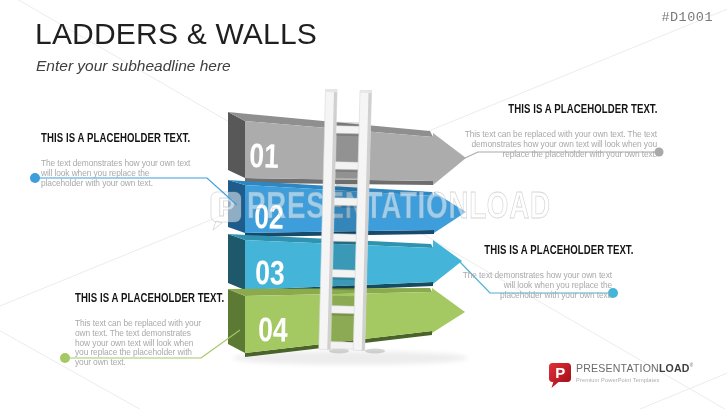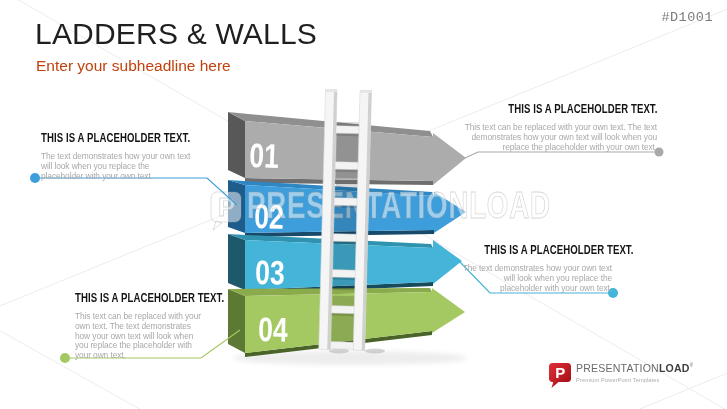--- a/index.html
+++ b/index.html
@@ -3,32 +3,32 @@
 <meta charset="utf-8">
 <style>
   html,body{margin:0;padding:0;background:#ffffff;}
   .slide{
     position:relative;width:727px;height:409px;background:#ffffff;overflow:hidden;
     font-family:"Liberation Sans",sans-serif;
   }
   .art{position:absolute;left:0;top:0;width:727px;height:409px;}
   .abs{position:absolute;}
   .page-title{font-size:30px;color:#1f1f1f;letter-spacing:0.2px;line-height:1.05;font-weight:500;}
-  .subhead{font-size:15.5px;color:#c2410c;font-weight:400;}
+  .subhead{font-size:15.5px;color:#404040;font-weight:400;font-style:italic;}
   .tag{font-size:13.5px;color:#7a7a7a;letter-spacing:0.5px;font-family:Liberation Mono, monospace;}
   .callout{line-height:1;}
   .callout .co-head{
     display:inline-block;font-size:12px;font-weight:700;color:#141414;
     letter-spacing:0.1px;white-space:nowrap;transform:scaleX(0.8);
   }
   .callout.left-al{text-align:left;}
   .callout.left-al .co-head{transform-origin:0 50%;}
   .callout.right-al{text-align:right;}
   .callout.right-al .co-head{transform-origin:100% 50%;}
-  .co-body{font-size:8.4px;color:#a9a9a9;line-height:1.16;margin-top:7px;letter-spacing:-0.1px;}
+  .co-body{font-size:8.4px;color:#a9a9a9;line-height:1.16;margin-top:14px;letter-spacing:-0.1px;}
   .logo{display:flex;align-items:flex-start;gap:5px;}
   .logo-text{line-height:1;transform:scaleX(0.92);transform-origin:0 0;}
   .brand{font-size:11.5px;color:#6a6b6e;letter-spacing:0.2px;white-space:nowrap;}
   .brand b{color:#3e3f41;}
   .brand sup{font-size:5px;color:#6a6b6e;}
   .tagline{font-size:6.2px;color:#abadb0;margin-top:2px;letter-spacing:0.1px;white-space:nowrap;}
 </style>
 </head>
 <body>
 

